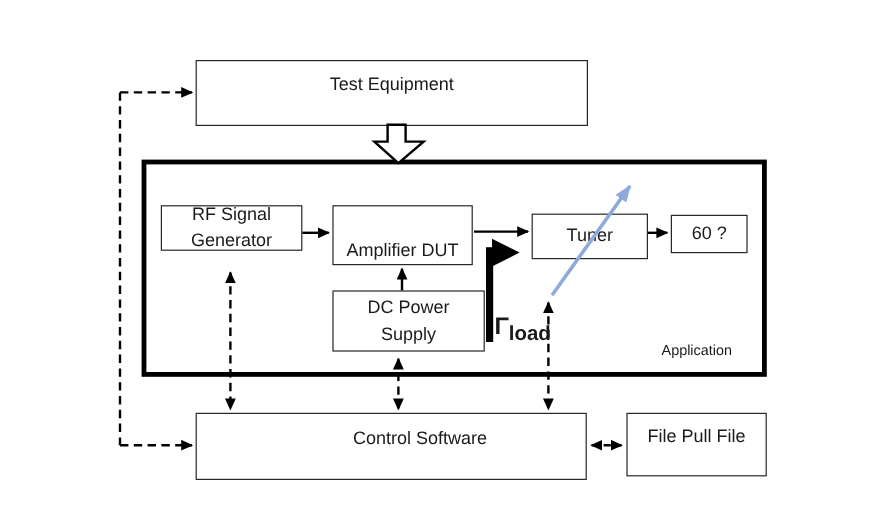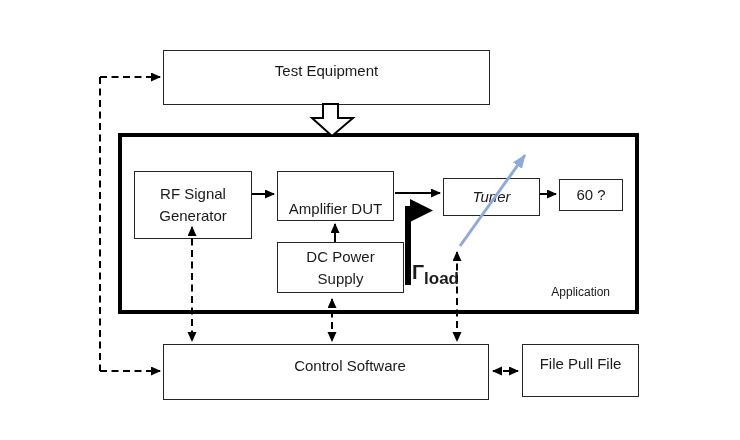--- a/index.html
+++ b/index.html
@@ -64,39 +64,39 @@
 <body>
 
 <div id="canvas">
 
   <div id="app-box" style="left:118px; top:133px; width:521px; height:181px;"></div>
 
   <div class="box tall" style="left:163px; top:50px; width:327px; height:55px;">
     <span>Test Equipment</span>
   </div>
 
-  <div class="box" style="left:134px; top:171px; width:118px; height:68px;">
+  <div class="box" style="left:134px; top:171px; width:118px; height:38px;">
     <span>
       <span class="wrap2">RF Signal</span>
       <span class="wrap2">Generator</span>
     </span>
   </div>
 
   <div class="box" style="left:277px; top:171px; width:117px; height:50px;align-items:flex-end;">
     <span>Amplifier DUT</span>
   </div>
 
   <div class="box" style="left:277px; top:242px; width:127px; height:51px;">
     <span>
       <span class="wrap2">DC Power</span>
       <span class="wrap2">Supply</span>
     </span>
   </div>
 
-  <div class="box" style="left:443px; top:178px; width:97px; height:38px;font-style:italic;">
+  <div class="box" style="left:443px; top:178px; width:97px; height:38px;">
     <span>Tuner</span>
   </div>
 
   <div class="box" style="left:559px; top:179px; width:64px; height:32px;">
     <span>60 ?</span>
   </div>
 
   <div class="box tall" style="left:163px; top:344px; width:326px; height:56px;padding-left:48px;">
     <span>Control Software</span>
   </div>

